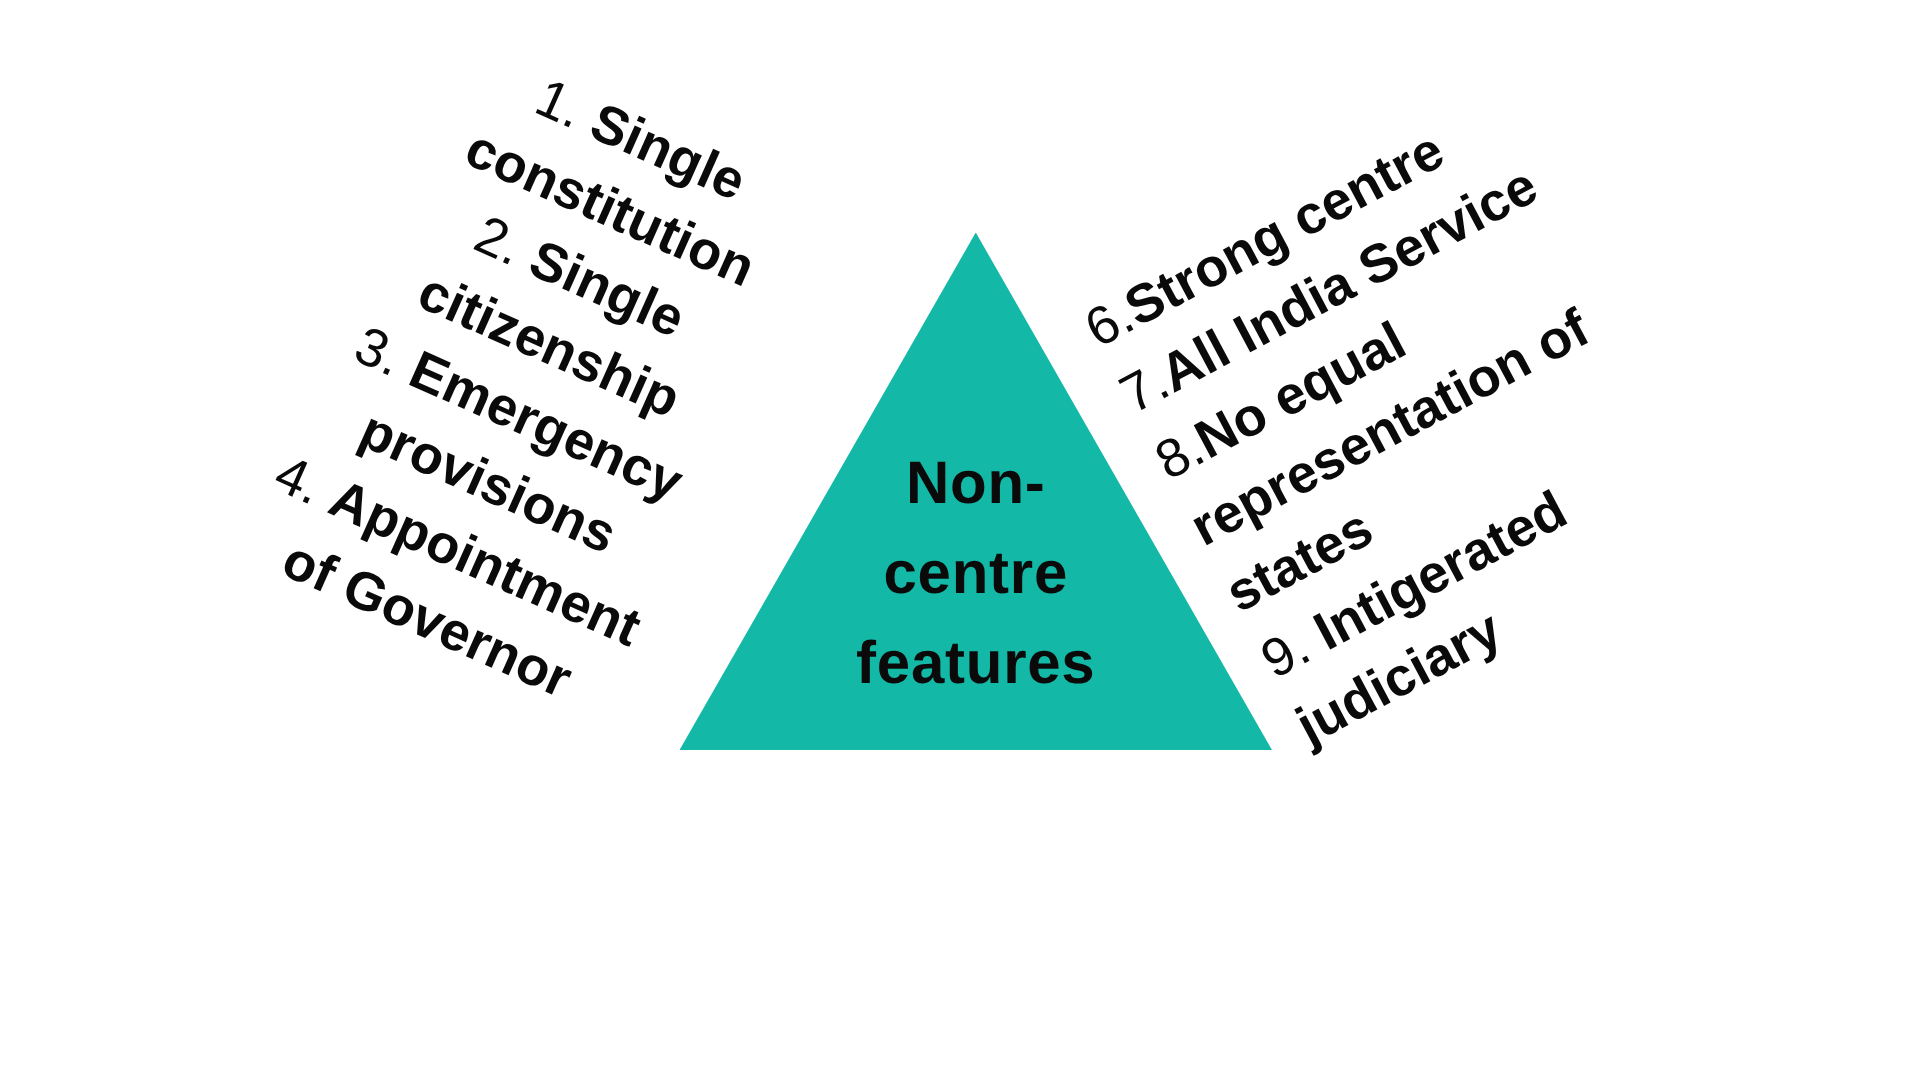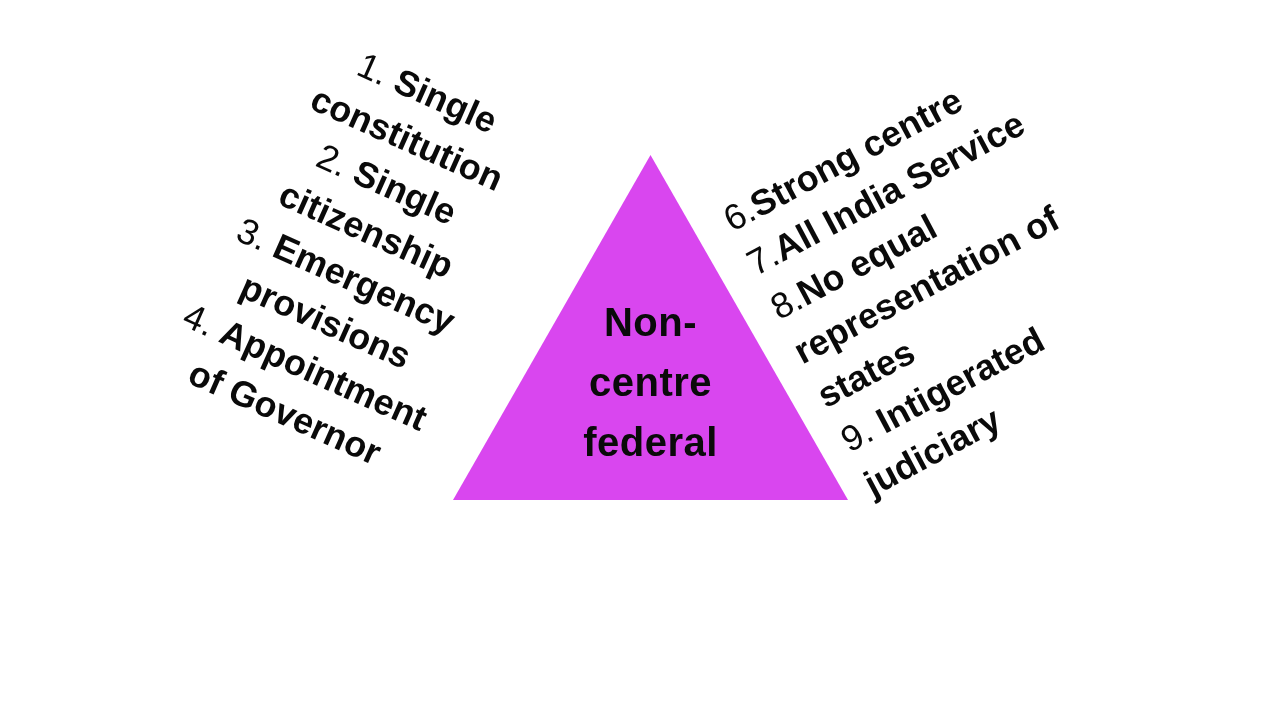--- a/index.html
+++ b/index.html
@@ -76,25 +76,25 @@
 
 <div class="canvas" style="background: rgb(255, 255, 255); color: rgb(10, 10, 10);">
 
   <div class="feature-list feature-list-left">
     <div class="list-item"><span class="item-number">1. </span><span class="item-text">Single constitution</span></div>
     <div class="list-item"><span class="item-number">2. </span><span class="item-text">Single citizenship</span></div>
     <div class="list-item"><span class="item-number">3. </span><span class="item-text">Emergency provisions</span></div>
     <div class="list-item"><span class="item-number">4. </span><span class="item-text">Appointment of Governor</span></div>
   </div>
 
-  <div class="triangle" style="background: #d946ef;">
+  <div class="triangle" style="background: #14b8a6;">
     <div class="triangle-label">
       <span class="line">Non-</span>
       <span class="line">centre</span>
-      <span class="line">federal</span>
+      <span class="line">features</span>
     </div>
   </div>
 
   <div class="feature-list feature-list-right">
     <div class="list-item"><span class="item-number">6.</span><span class="item-text">Strong centre</span></div>
     <div class="list-item"><span class="item-number">7.</span><span class="item-text">All India Service</span></div>
     <div class="list-item"><span class="item-number">8.</span><span class="item-text">No equal representation of states</span></div>
     <div class="list-item"><span class="item-number">9. </span><span class="item-text">Intigerated judiciary</span></div>
   </div>
 

